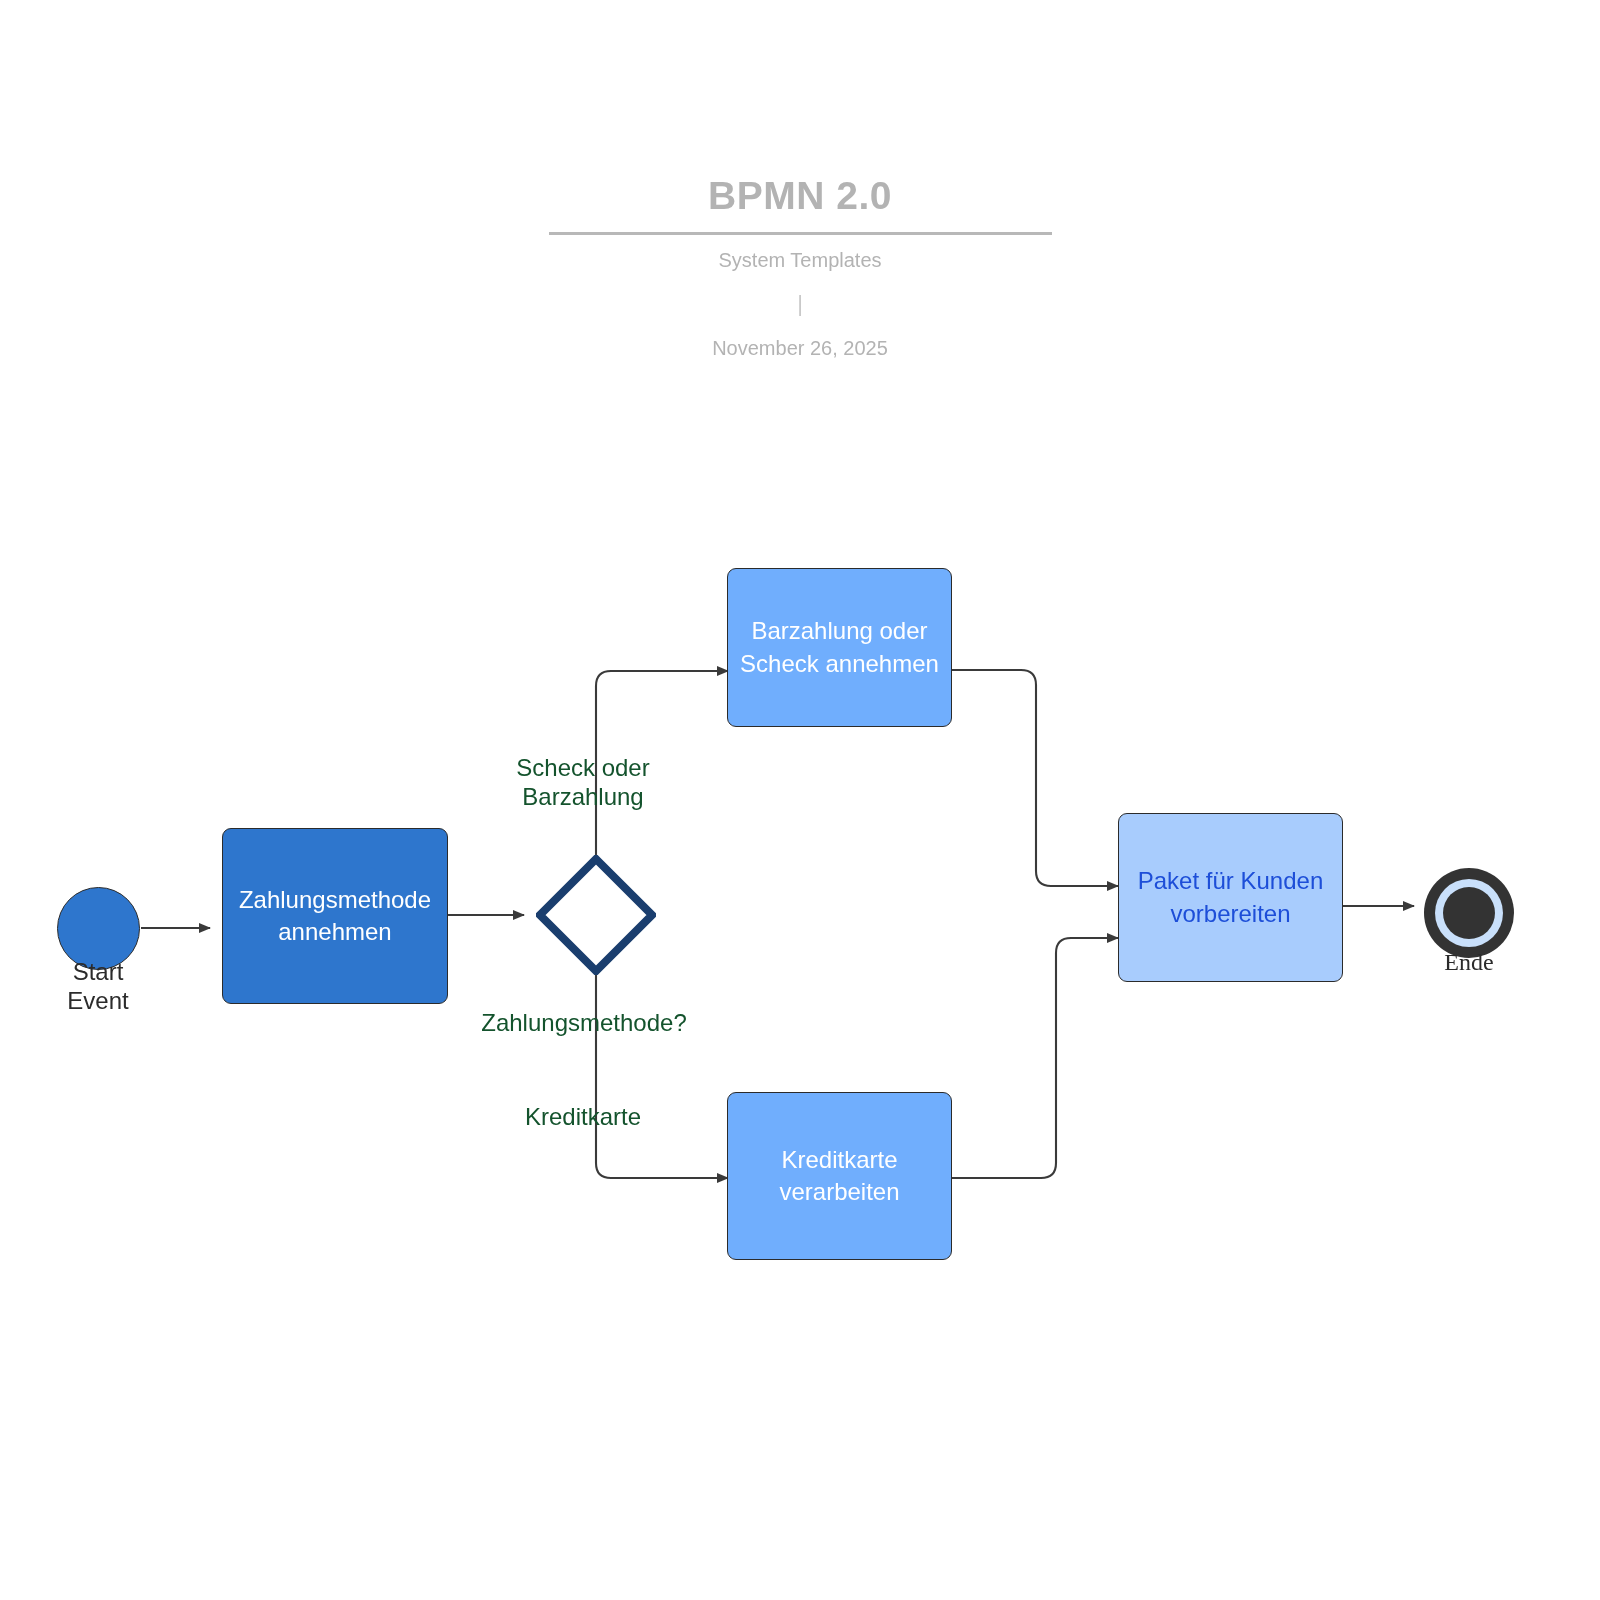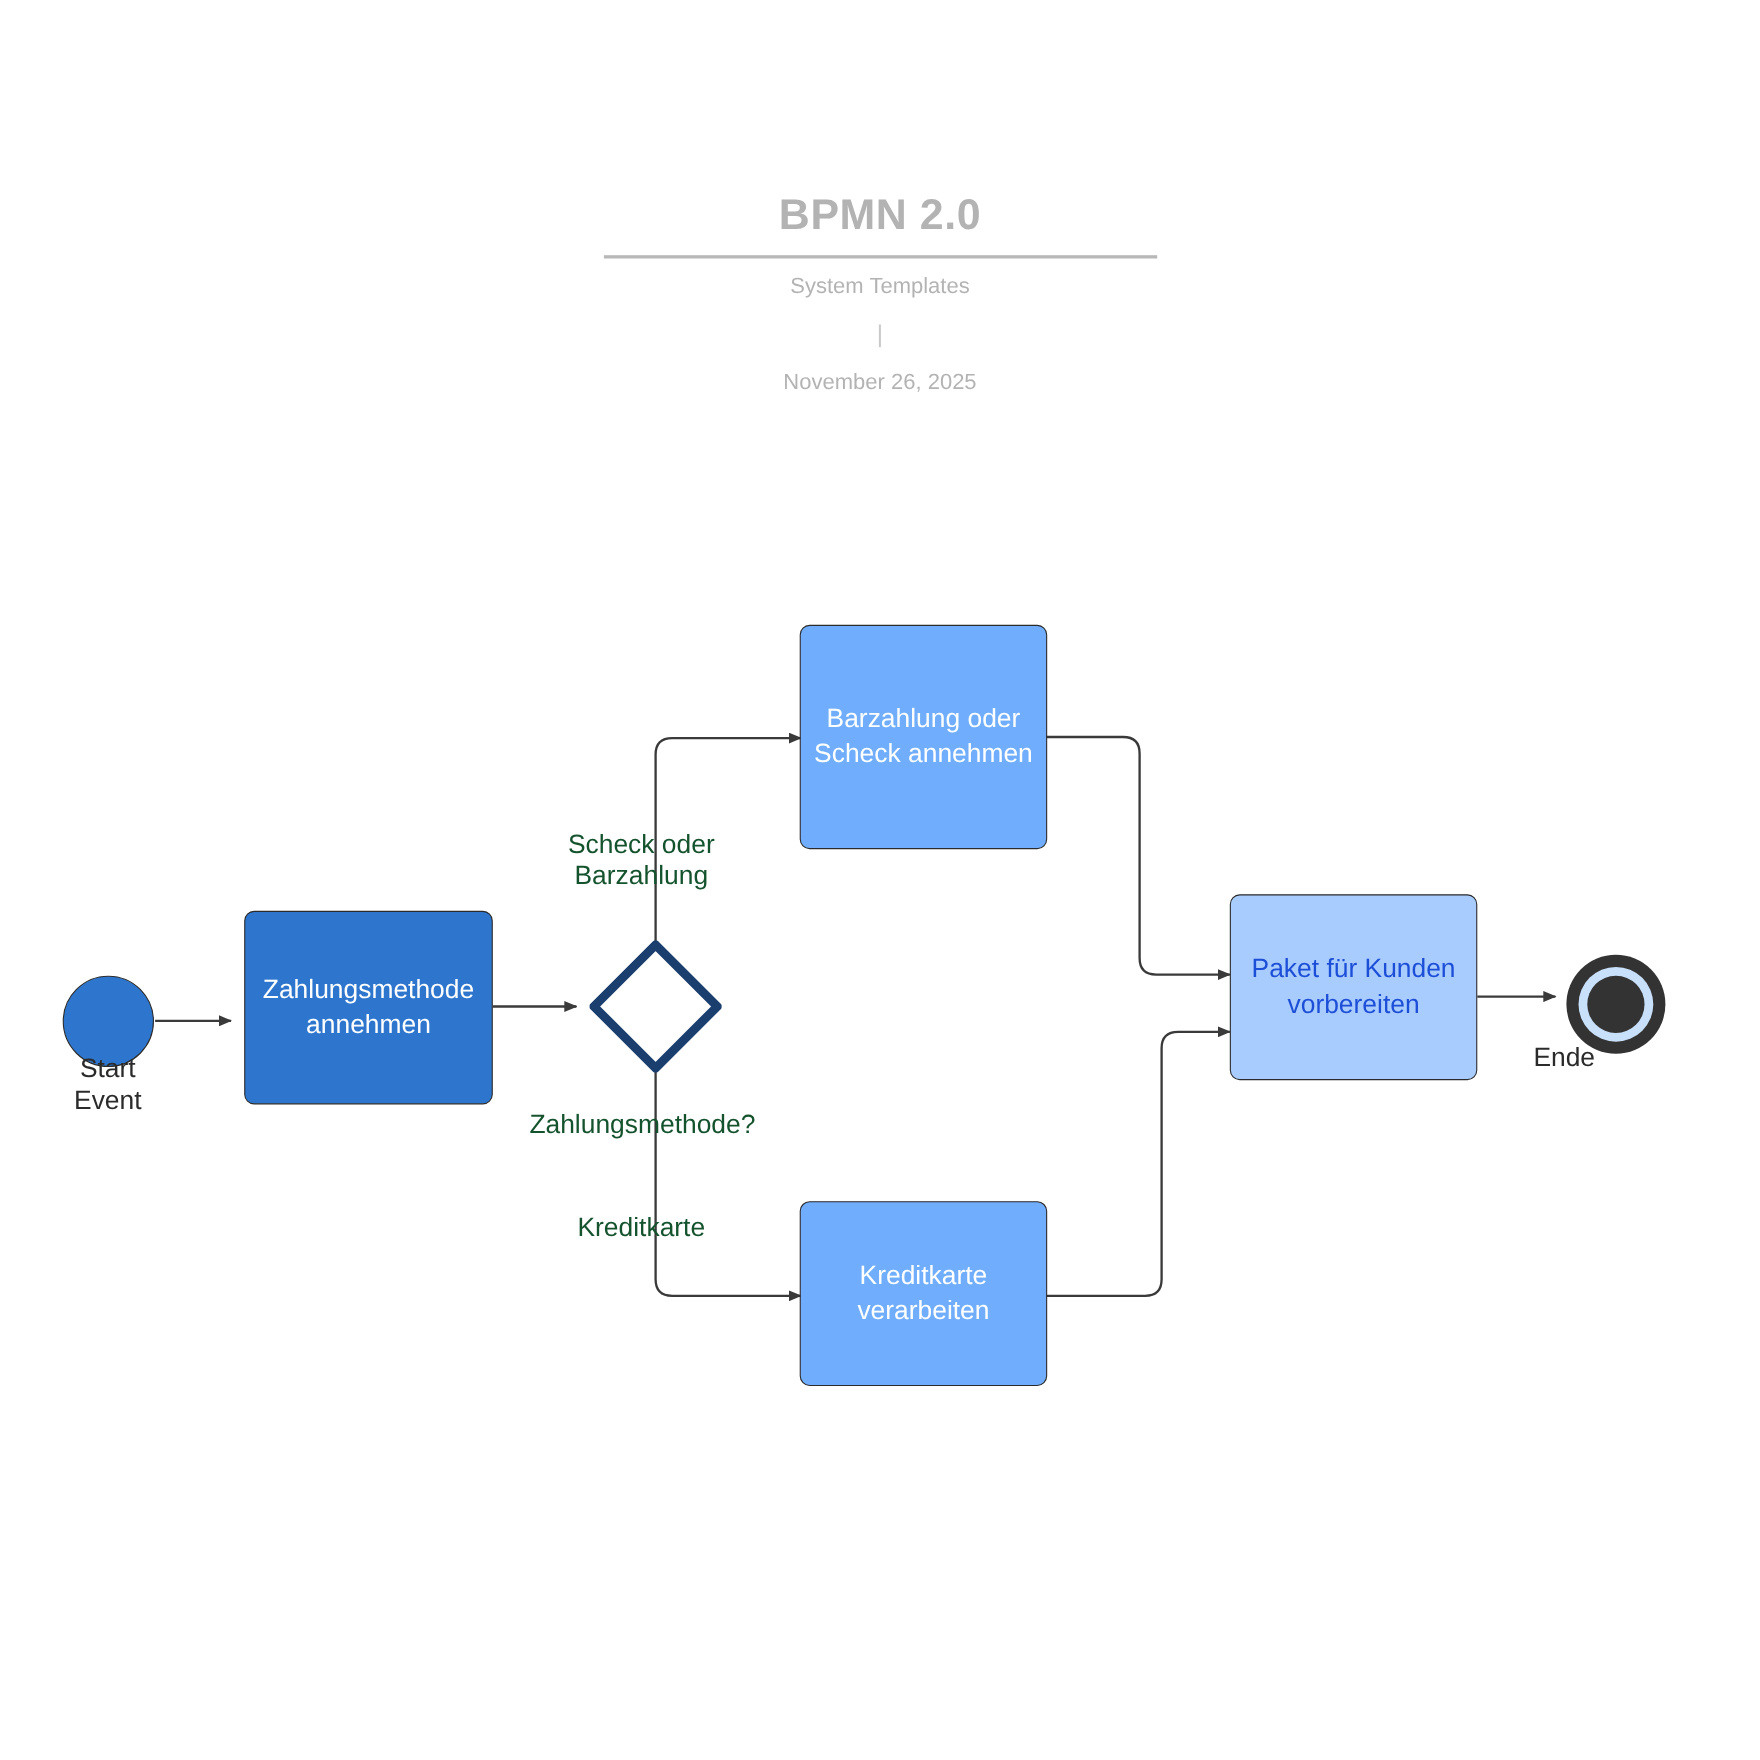--- a/index.html
+++ b/index.html
@@ -132,23 +132,25 @@
     justify-content: center;
   }
   .end-core {
     width: 52px;
     height: 52px;
     border-radius: 50%;
     background: #333333;
   }
   .end-label {
     position: absolute;
+    text-align: center;
     font-size: 24px;
     color: #2b2b2b;
     line-height: 1.2;
+    font-family: Liberation Serif, serif;
   }
 
   
   .gateway {
     width: 120px;
     height: 120px;
   }
   .gateway svg { display: block; }
 
   
@@ -210,21 +212,21 @@
       <polygon points="60,4 116,60 60,116 4,60" fill="#ffffff" stroke="#1a3e6e" stroke-width="8" stroke-linejoin="miter"></polygon>
     </svg>
   </div>
   <div class="edge-label" style="left:434px; top:969px; width:300px;margin-top:40px;">Zahlungsmethode?</div>
 
   <div class="edge-label" style="left:443px; top:754px; width:280px;">Scheck oder
 Barzahlung</div>
 
   <div class="edge-label" style="left:443px; top:1103px; width:280px;">Kreditkarte</div>
 
-  <div class="node task task-mid" style="left:727px; top:568px; width:225px; height:204px;">Barzahlung oder
+  <div class="node task task-mid" style="left:727px; top:568px; width:225px; height:159px;">Barzahlung oder
 Scheck annehmen</div>
 
   <div class="node task task-mid" style="left:727px; top:1092px; width:225px; height:168px;">Kreditkarte
 verarbeiten</div>
 
   <div class="node task task-light" style="left:1118px; top:813px; width:225px; height:169px;">Paket für Kunden
 vorbereiten</div>
 
   <div class="node end-event" style="left:1424px; top:868px; width:90px; height:90px;">
     <div class="end-ring">

